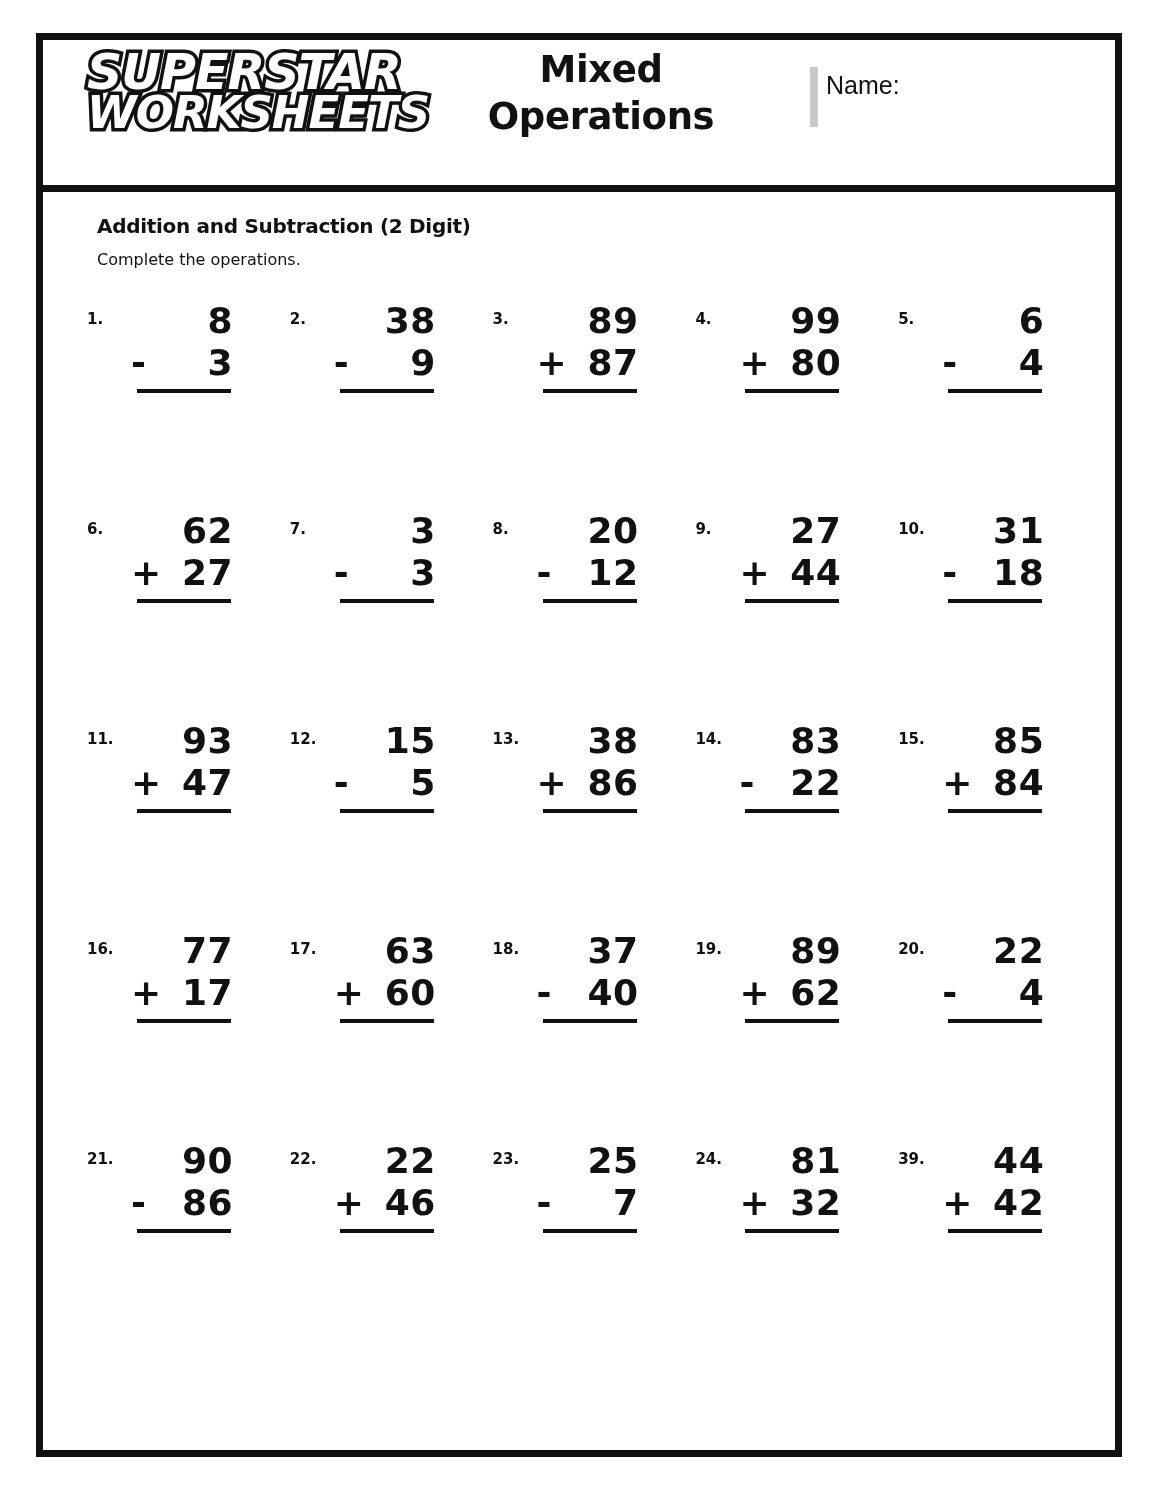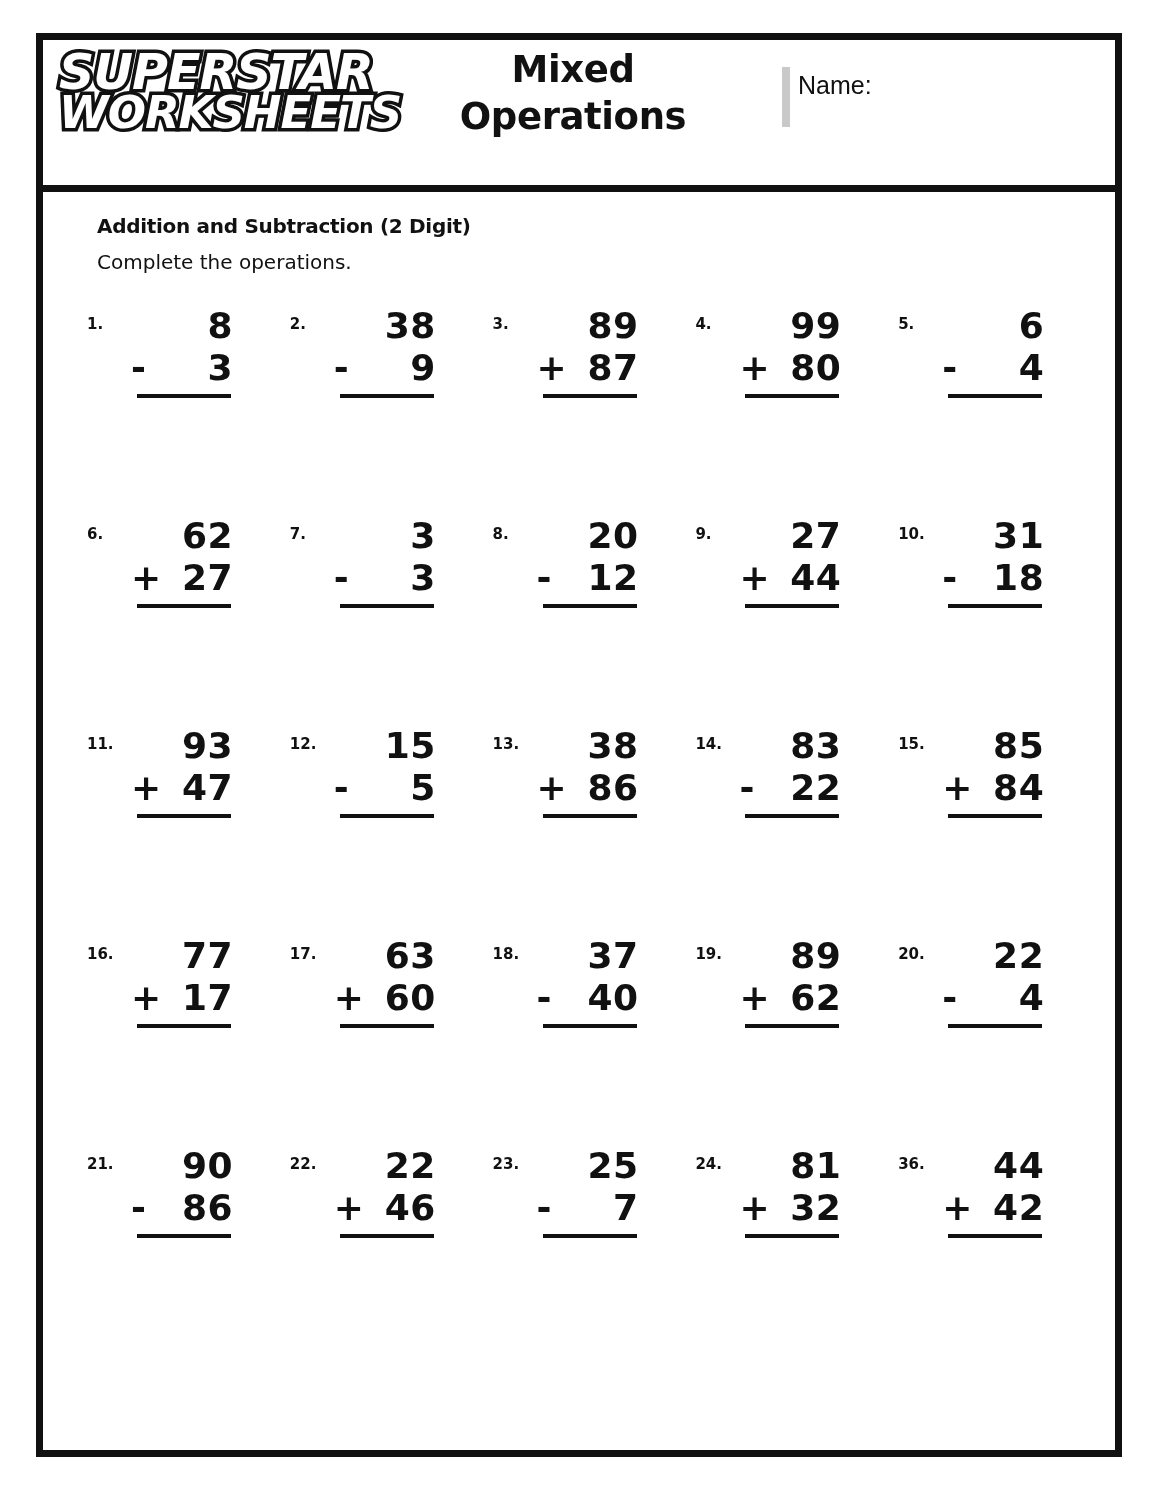--- a/index.html
+++ b/index.html
@@ -37,20 +37,21 @@
   }
 
   .logo-block {
     width: 355px;
     flex: 0 0 355px;
     padding: 13px 0 0 16px;
     display: flex;
     flex-direction: column;
     align-items: flex-start;
     line-height: 0.82;
+    margin-left: 28px;
   }
   .logo-line {
     font-family: "DejaVu Sans", sans-serif;
     font-weight: bold;
     font-style: italic;
     letter-spacing: -1px;
     color: #ffffff;
     -webkit-text-stroke: 7px #111111;
     paint-order: stroke fill;
     text-shadow:
@@ -107,21 +108,21 @@
   .section-title {
     font-family: "DejaVu Sans", sans-serif;
     font-weight: bold;
     font-size: 20px;
     letter-spacing: -0.3px;
     margin: 0 0 0 54px;
     color: #111111;
   }
   .section-sub {
     font-family: "DejaVu Sans", sans-serif;
-    font-size: 20px;
+    font-size: 16px;
     margin: 12px 0 0 54px;
     color: #111111;
   }
 
   .grid {
     margin-top: 33px;
     display: grid;
     grid-template-columns: repeat(5, 1fr);
     grid-auto-rows: 210px;
     padding: 0 18px 0 40px;
@@ -511,21 +512,21 @@
               <span class="prob-num">81</span>
             </div>
             <div class="prob-row bottom">
               <span class="prob-op">+</span>
               <span class="prob-num">32</span>
             </div>
             <div class="prob-rule"></div>
           </div>
         </div>
         <div class="problem">
-          <div class="prob-index">36.</div>
+          <div class="prob-index">39.</div>
           <div class="prob-body">
             <div class="prob-row top">
               <span class="prob-num">44</span>
             </div>
             <div class="prob-row bottom">
               <span class="prob-op">+</span>
               <span class="prob-num">42</span>
             </div>
             <div class="prob-rule"></div>
           </div>

